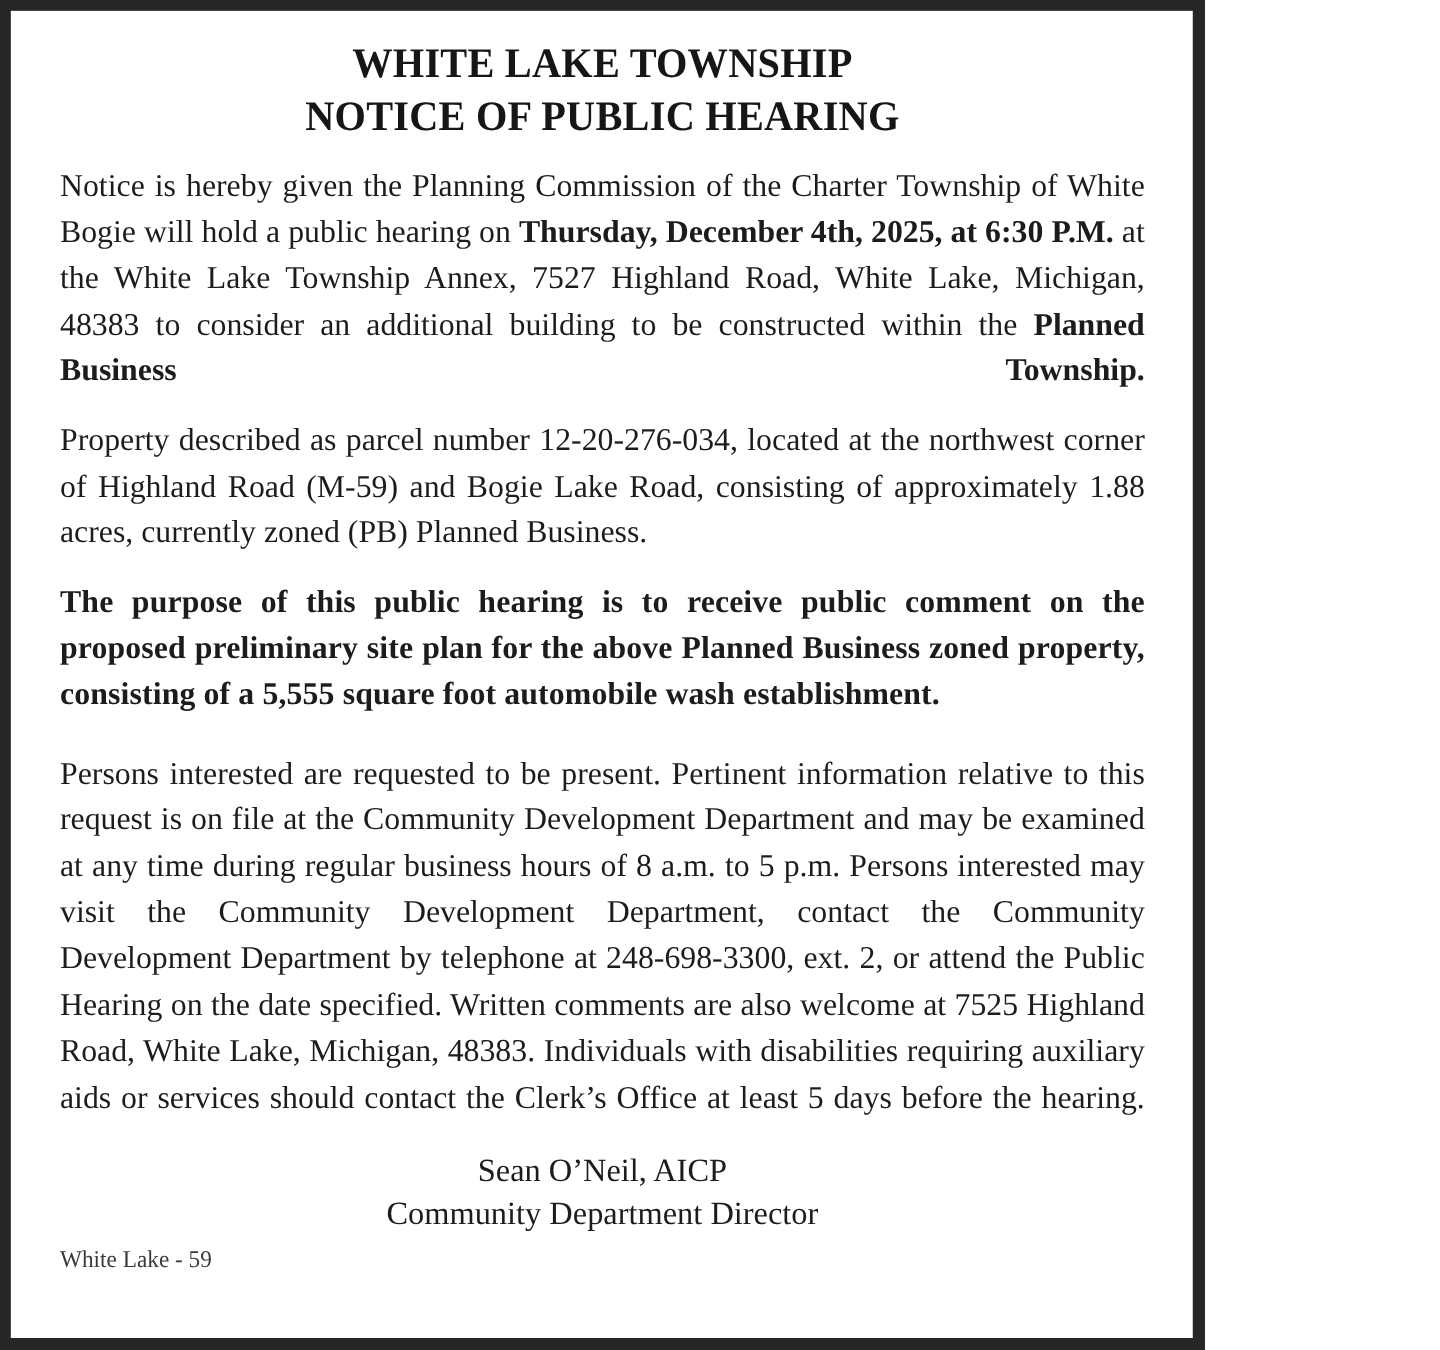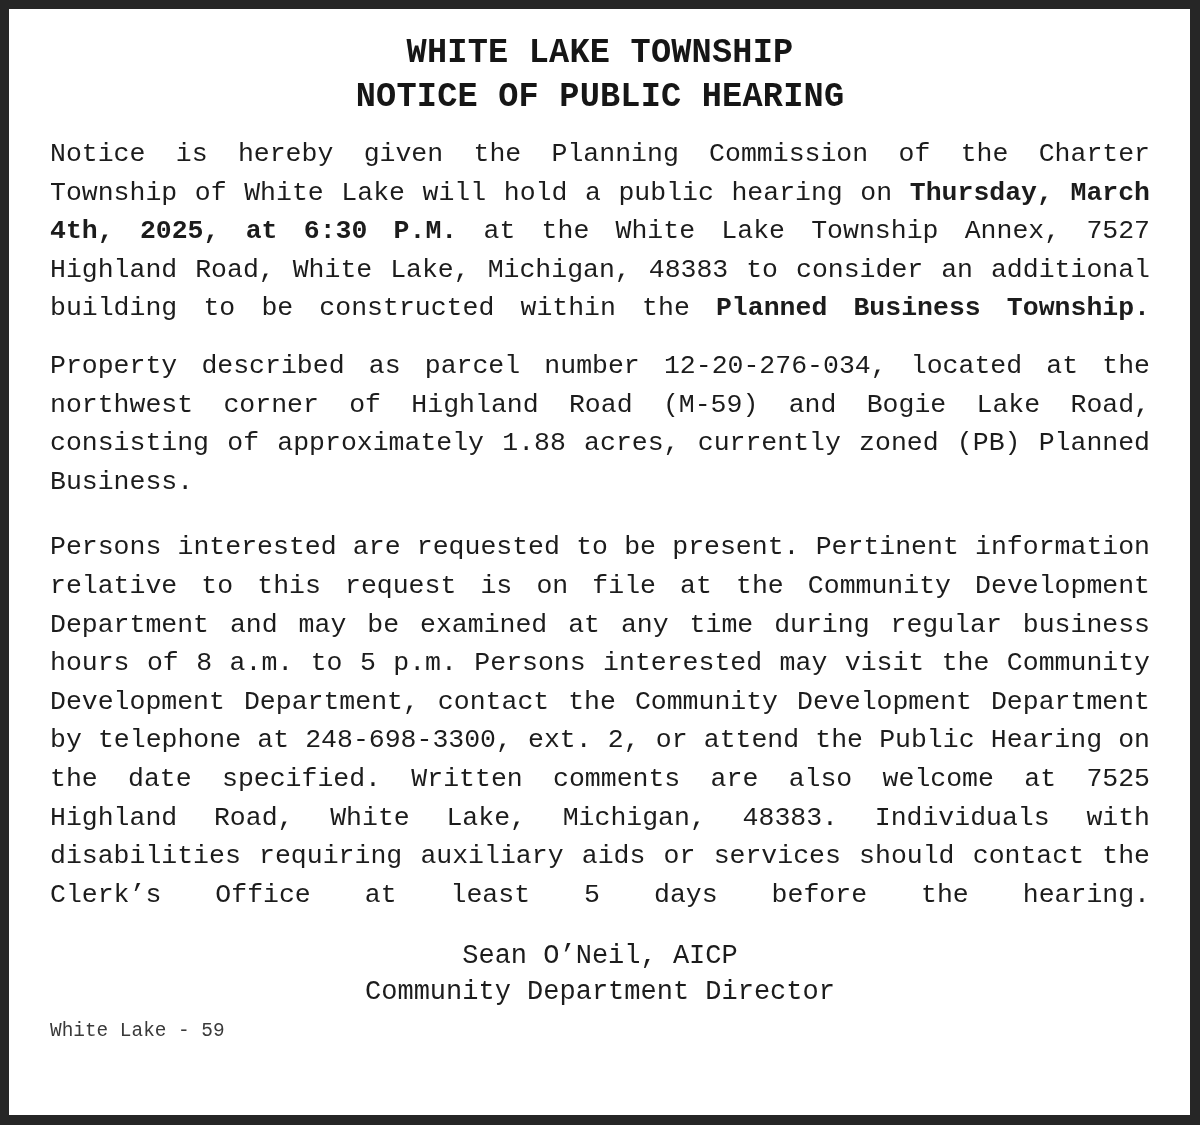--- a/index.html
+++ b/index.html
@@ -4,25 +4,25 @@
 <title>White Lake Township — Notice of Public Hearing</title>
 <style>
   html, body {
     margin: 0;
     padding: 0;
     background: #ffffff;
   }
 
   .page {
     position: relative;
-    width: 1200px;
+    width: 1004px;
     height: 1125px;
     box-sizing: border-box;
     background: #000000;
-    font-family: Liberation Mono, monospace;
+    font-family: Liberation Serif, serif;
     color: #1a1a1a;
     overflow: hidden;
   }
 
   
   .ad-border {
     position: absolute;
     inset: 0;
     border-style: solid;
     border-color: #262626;
@@ -115,27 +115,30 @@
   <div class="inner">
 
     <h1 class="headline">
       <span class="hl-line">WHITE LAKE TOWNSHIP</span>
       <span class="hl-line">NOTICE OF PUBLIC HEARING</span>
     </h1>
 
     <div class="body-copy">
 
       <p class="para justify-last">
-        <span>Notice is hereby given the Planning Commission of the Charter Township of White Lake will hold a public hearing on </span><b>Thursday, March 4th, 2025, at 6:30 P.M.</b><span> at the White Lake Township Annex, 7527 Highland Road, White Lake, Michigan, 48383 to consider an additional building to be constructed within the </span><b>Planned Business Township.</b>
+        <span>Notice is hereby given the Planning Commission of the Charter Township of White Bogie will hold a public hearing on </span><b>Thursday, December 4th, 2025, at 6:30 P.M.</b><span> at the White Lake Township Annex, 7527 Highland Road, White Lake, Michigan, 48383 to consider an additional building to be constructed within the </span><b>Planned Business Township.</b>
       </p>
 
       <p class="para">
         <span>Property described as parcel number 12-20-276-034, located at the northwest corner of Highland Road (M-59) and Bogie Lake Road, consisting of approximately 1.88 acres, currently zoned (PB) Planned Business.</span>
       </p>
 
+      <p class="para all-bold">
+        <span>The purpose of this public hearing is to receive public comment on the proposed preliminary site plan for the above Planned Business zoned property, consisting of a 5,555 square foot automobile wash establishment.</span>
+      </p>
 
       <p class="para justify-last">
         <span>Persons interested are requested to be present.  Pertinent information relative to this request is on file at the Community Development Department and may be examined at any time during regular business hours of 8 a.m. to 5 p.m.   Persons interested may visit the Community Development Department, contact the Community Development Department by telephone at 248-698-3300, ext. 2, or attend the Public Hearing on the date specified. Written comments are also welcome at 7525 Highland Road, White Lake, Michigan, 48383.  Individuals with disabilities requiring auxiliary aids or services should contact the Clerk’s Office at least 5 days before the hearing.</span>
       </p>
 
     </div>
 
     <div class="signature">
       <span class="sig-line">Sean O’Neil, AICP</span>
       <span class="sig-line">Community Department Director</span>

